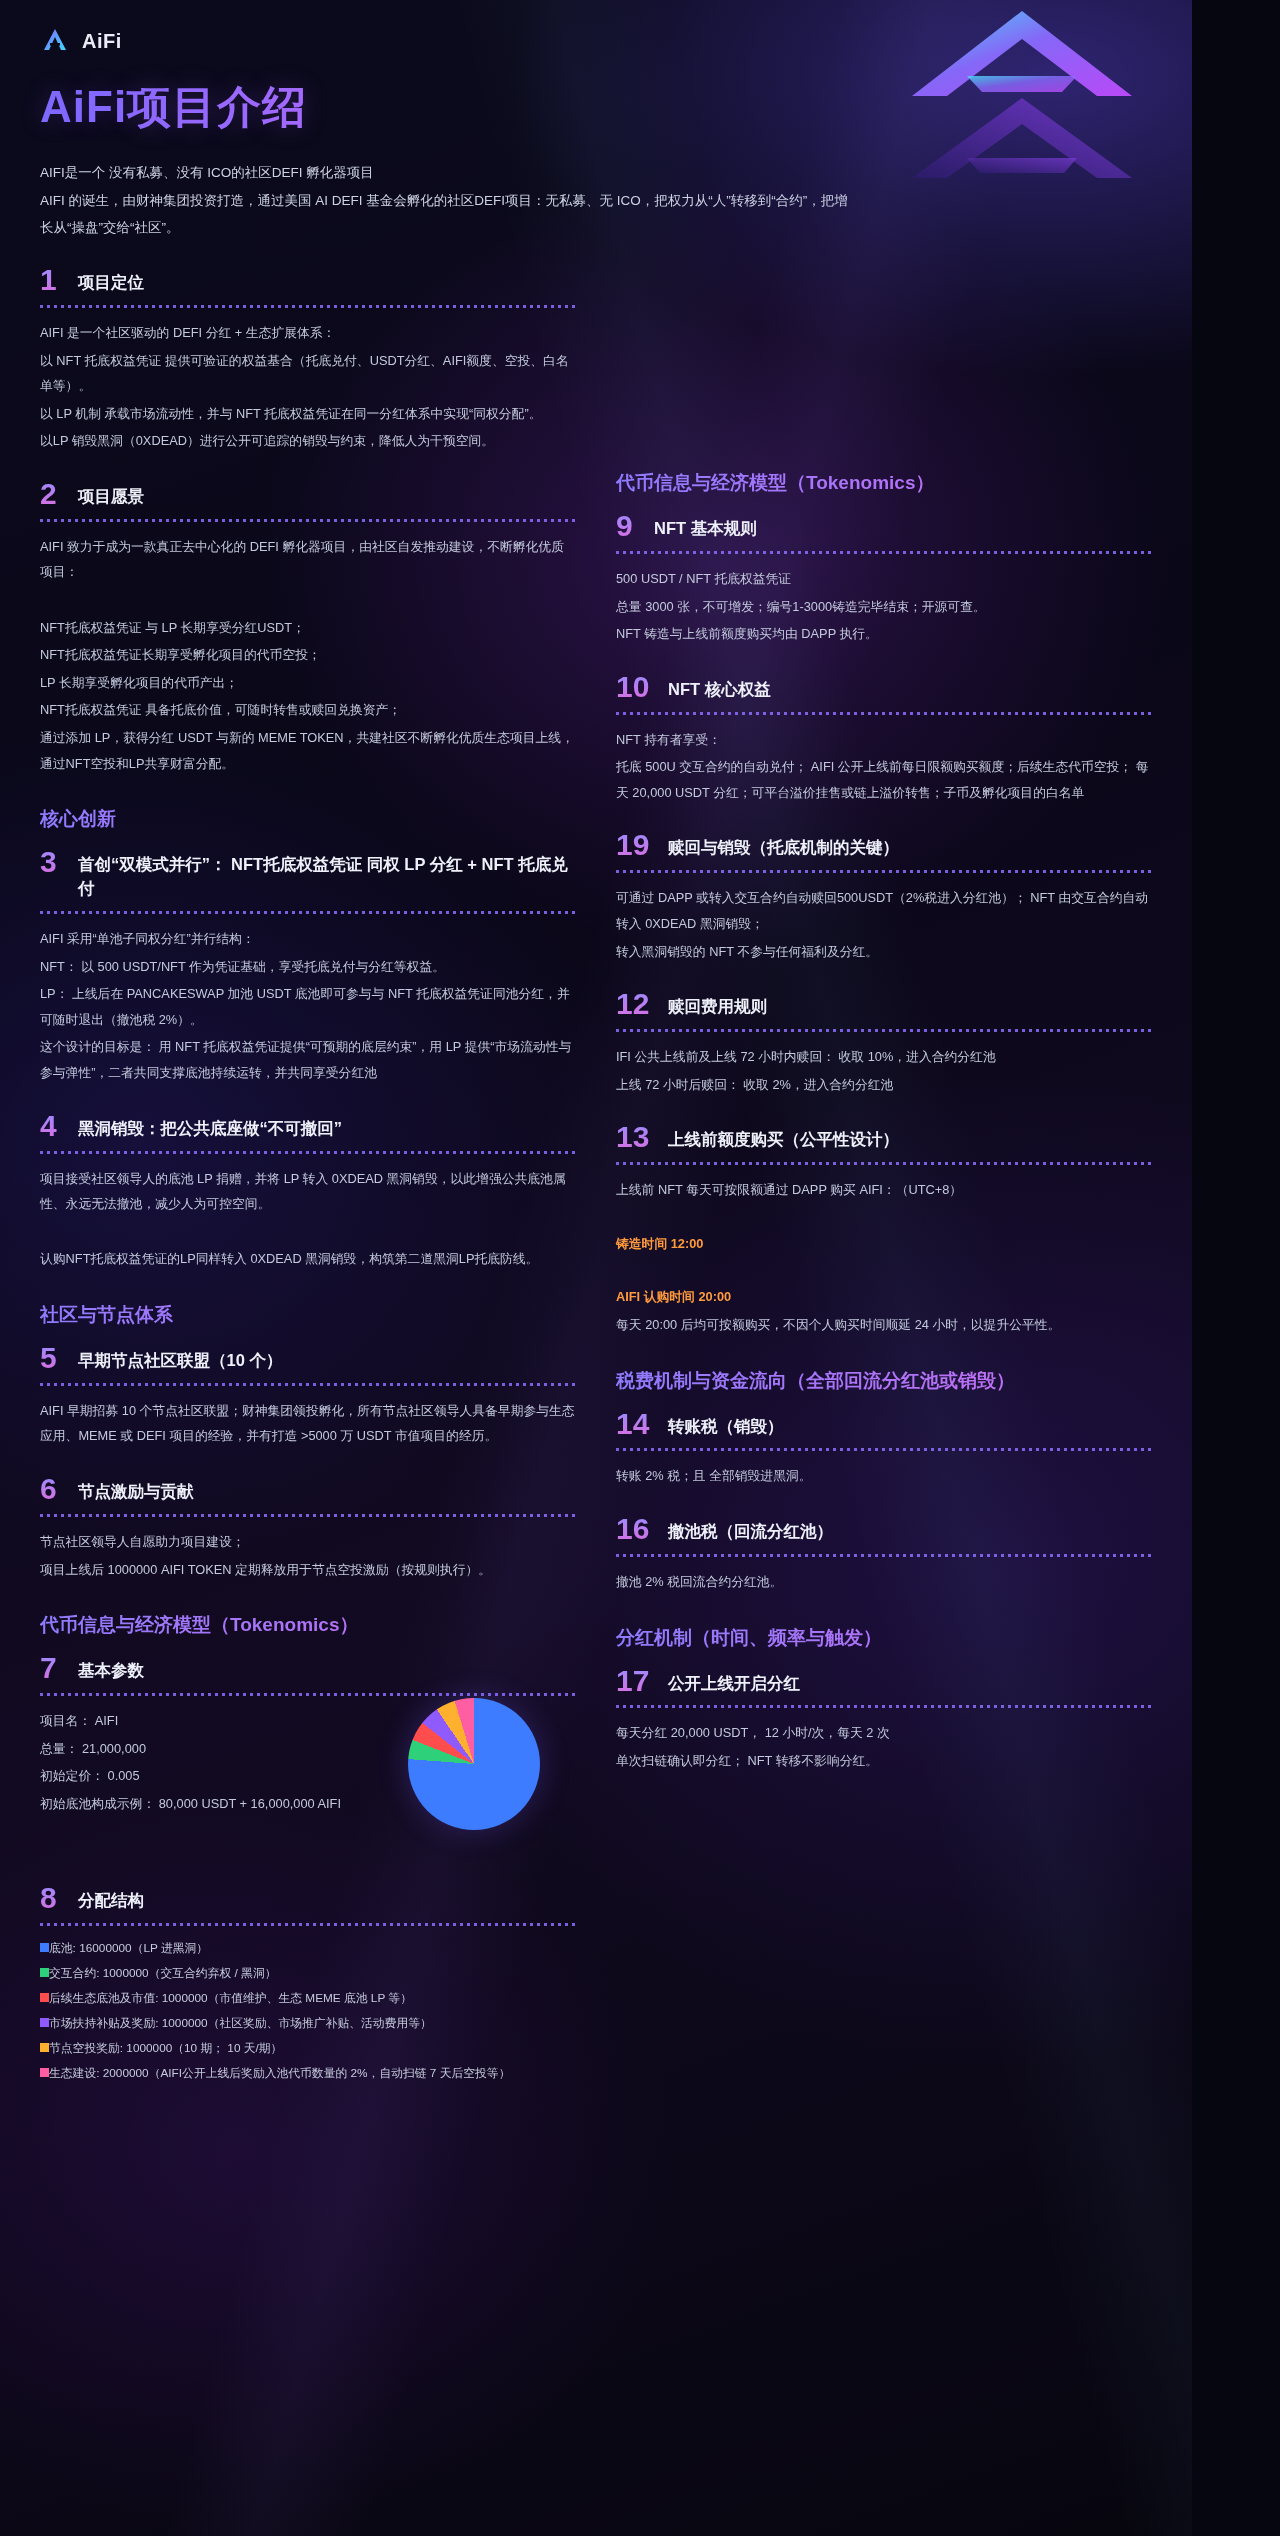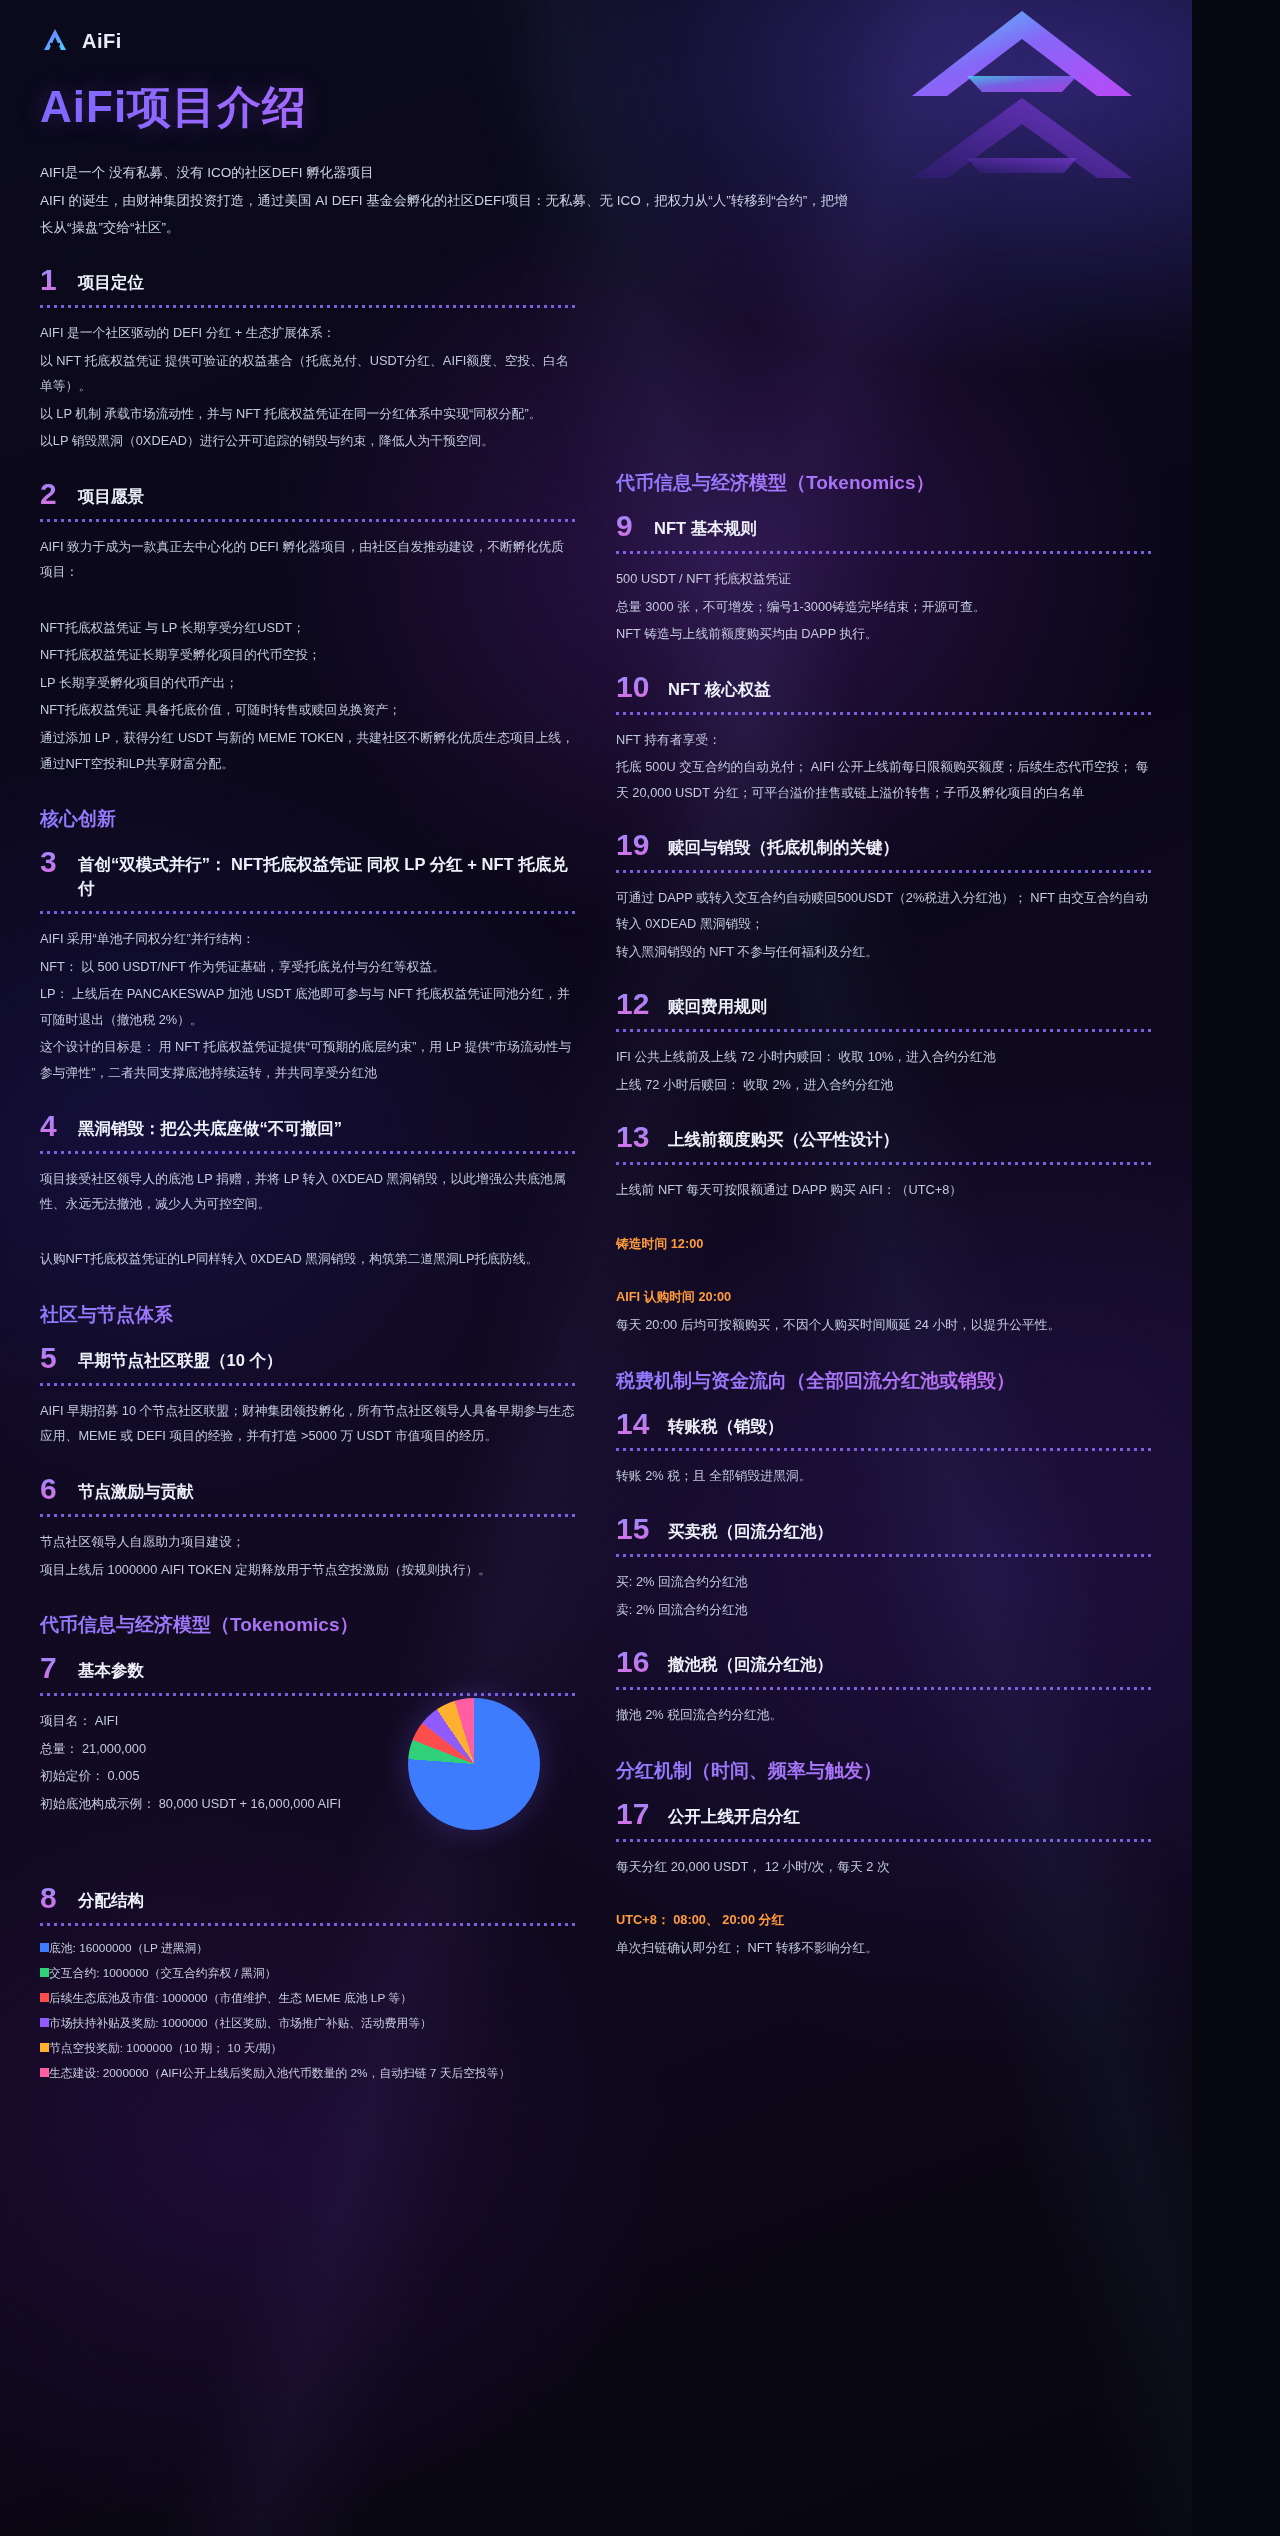--- a/index.html
+++ b/index.html
@@ -392,31 +392,20 @@
         <div class="item-title">
           <span class="num wide">14</span>
           <span class="ttl">转账税（销毁）</span>
         </div>
         <div class="divider"></div>
         <div class="body">
           <p>转账 2% 税；且 全部销毁进黑洞。</p>
         </div>
       </div>
 
-      <div class="item">
-        <div class="item-title">
-          <span class="num wide">15</span>
-          <span class="ttl">买卖税（回流分红池）</span>
-        </div>
-        <div class="divider"></div>
-        <div class="body">
-          <p>买: 2% 回流合约分红池</p>
-          <p>卖: 2% 回流合约分红池</p>
-        </div>
-      </div>
 
       <div class="item">
         <div class="item-title">
           <span class="num wide">16</span>
           <span class="ttl">撤池税（回流分红池）</span>
         </div>
         <div class="divider"></div>
         <div class="body">
           <p>撤池 2% 税回流合约分红池。</p>
         </div>
@@ -425,20 +414,19 @@
       <div class="section-head">分红机制（时间、频率与触发）</div>
 
       <div class="item">
         <div class="item-title">
           <span class="num wide">17</span>
           <span class="ttl">公开上线开启分红</span>
         </div>
         <div class="divider"></div>
         <div class="body">
           <p>每天分红 20,000 USDT， 12 小时/次，每天 2 次</p>
-          <p class="hl-orange">UTC+8： 08:00、 20:00 分红</p>
           <p>单次扫链确认即分红； NFT 转移不影响分红。</p>
         </div>
       </div>
 
     </div>
   </div>
 </div>
 
 </body></html>

